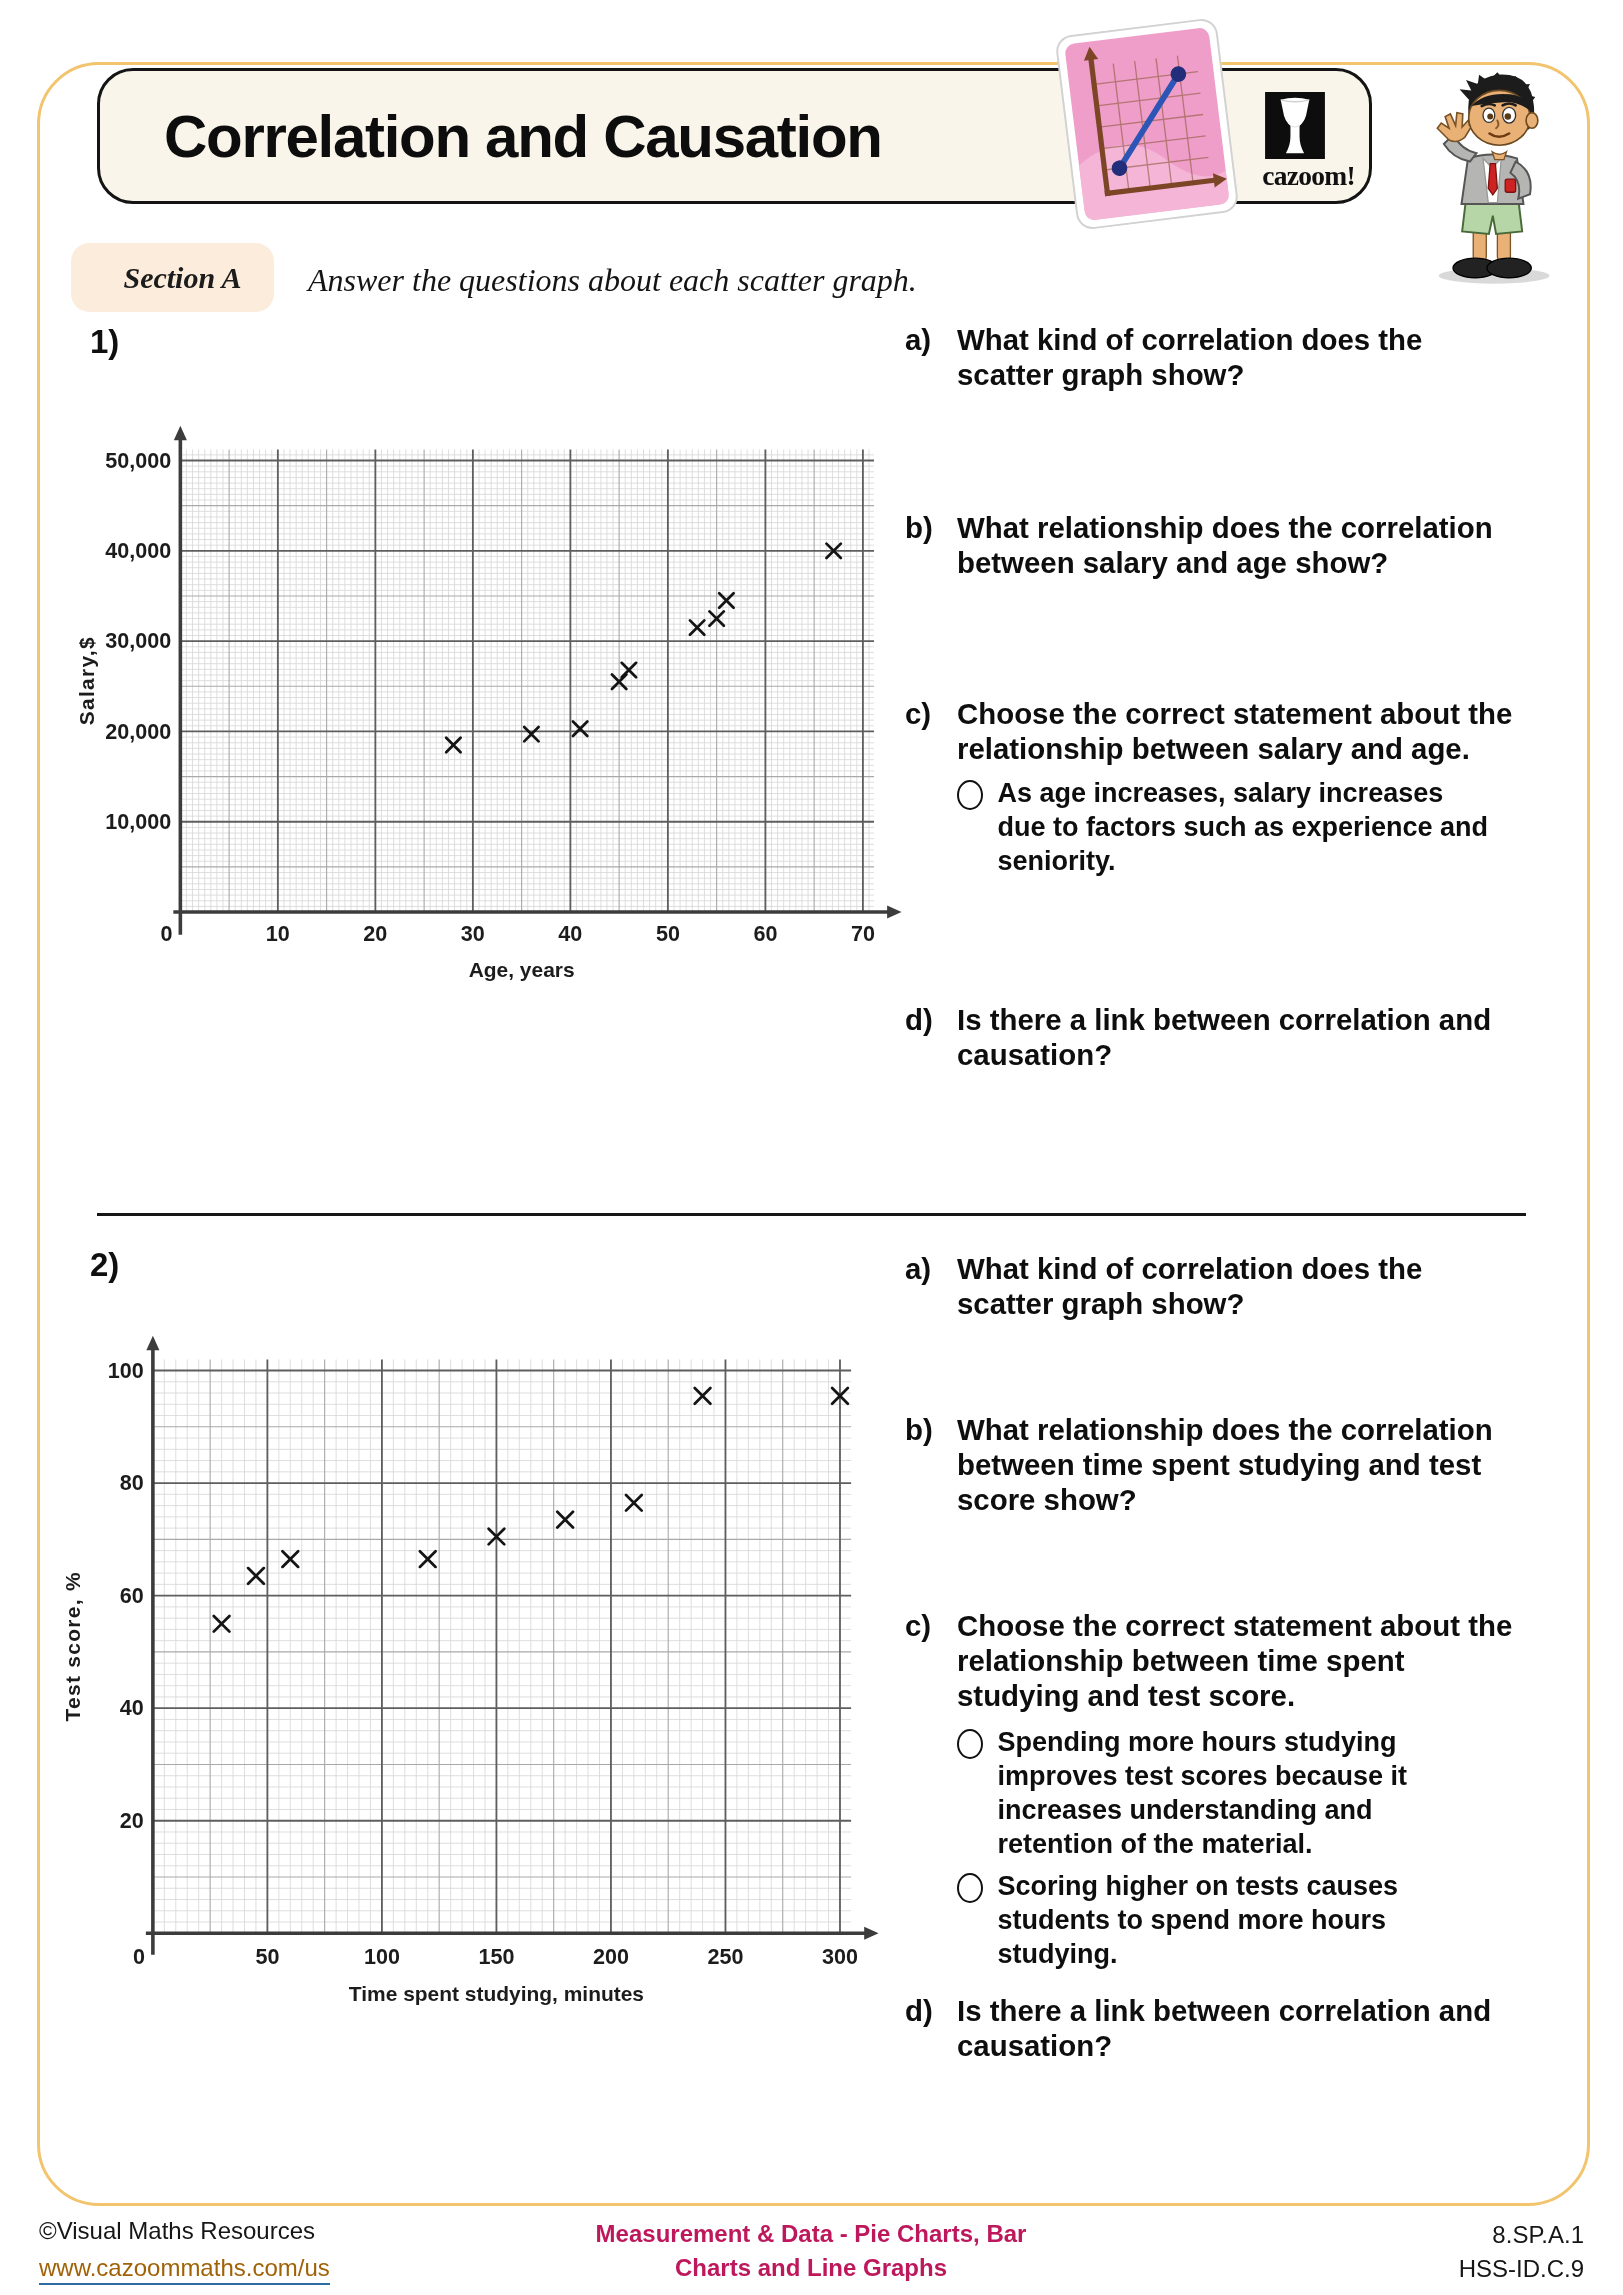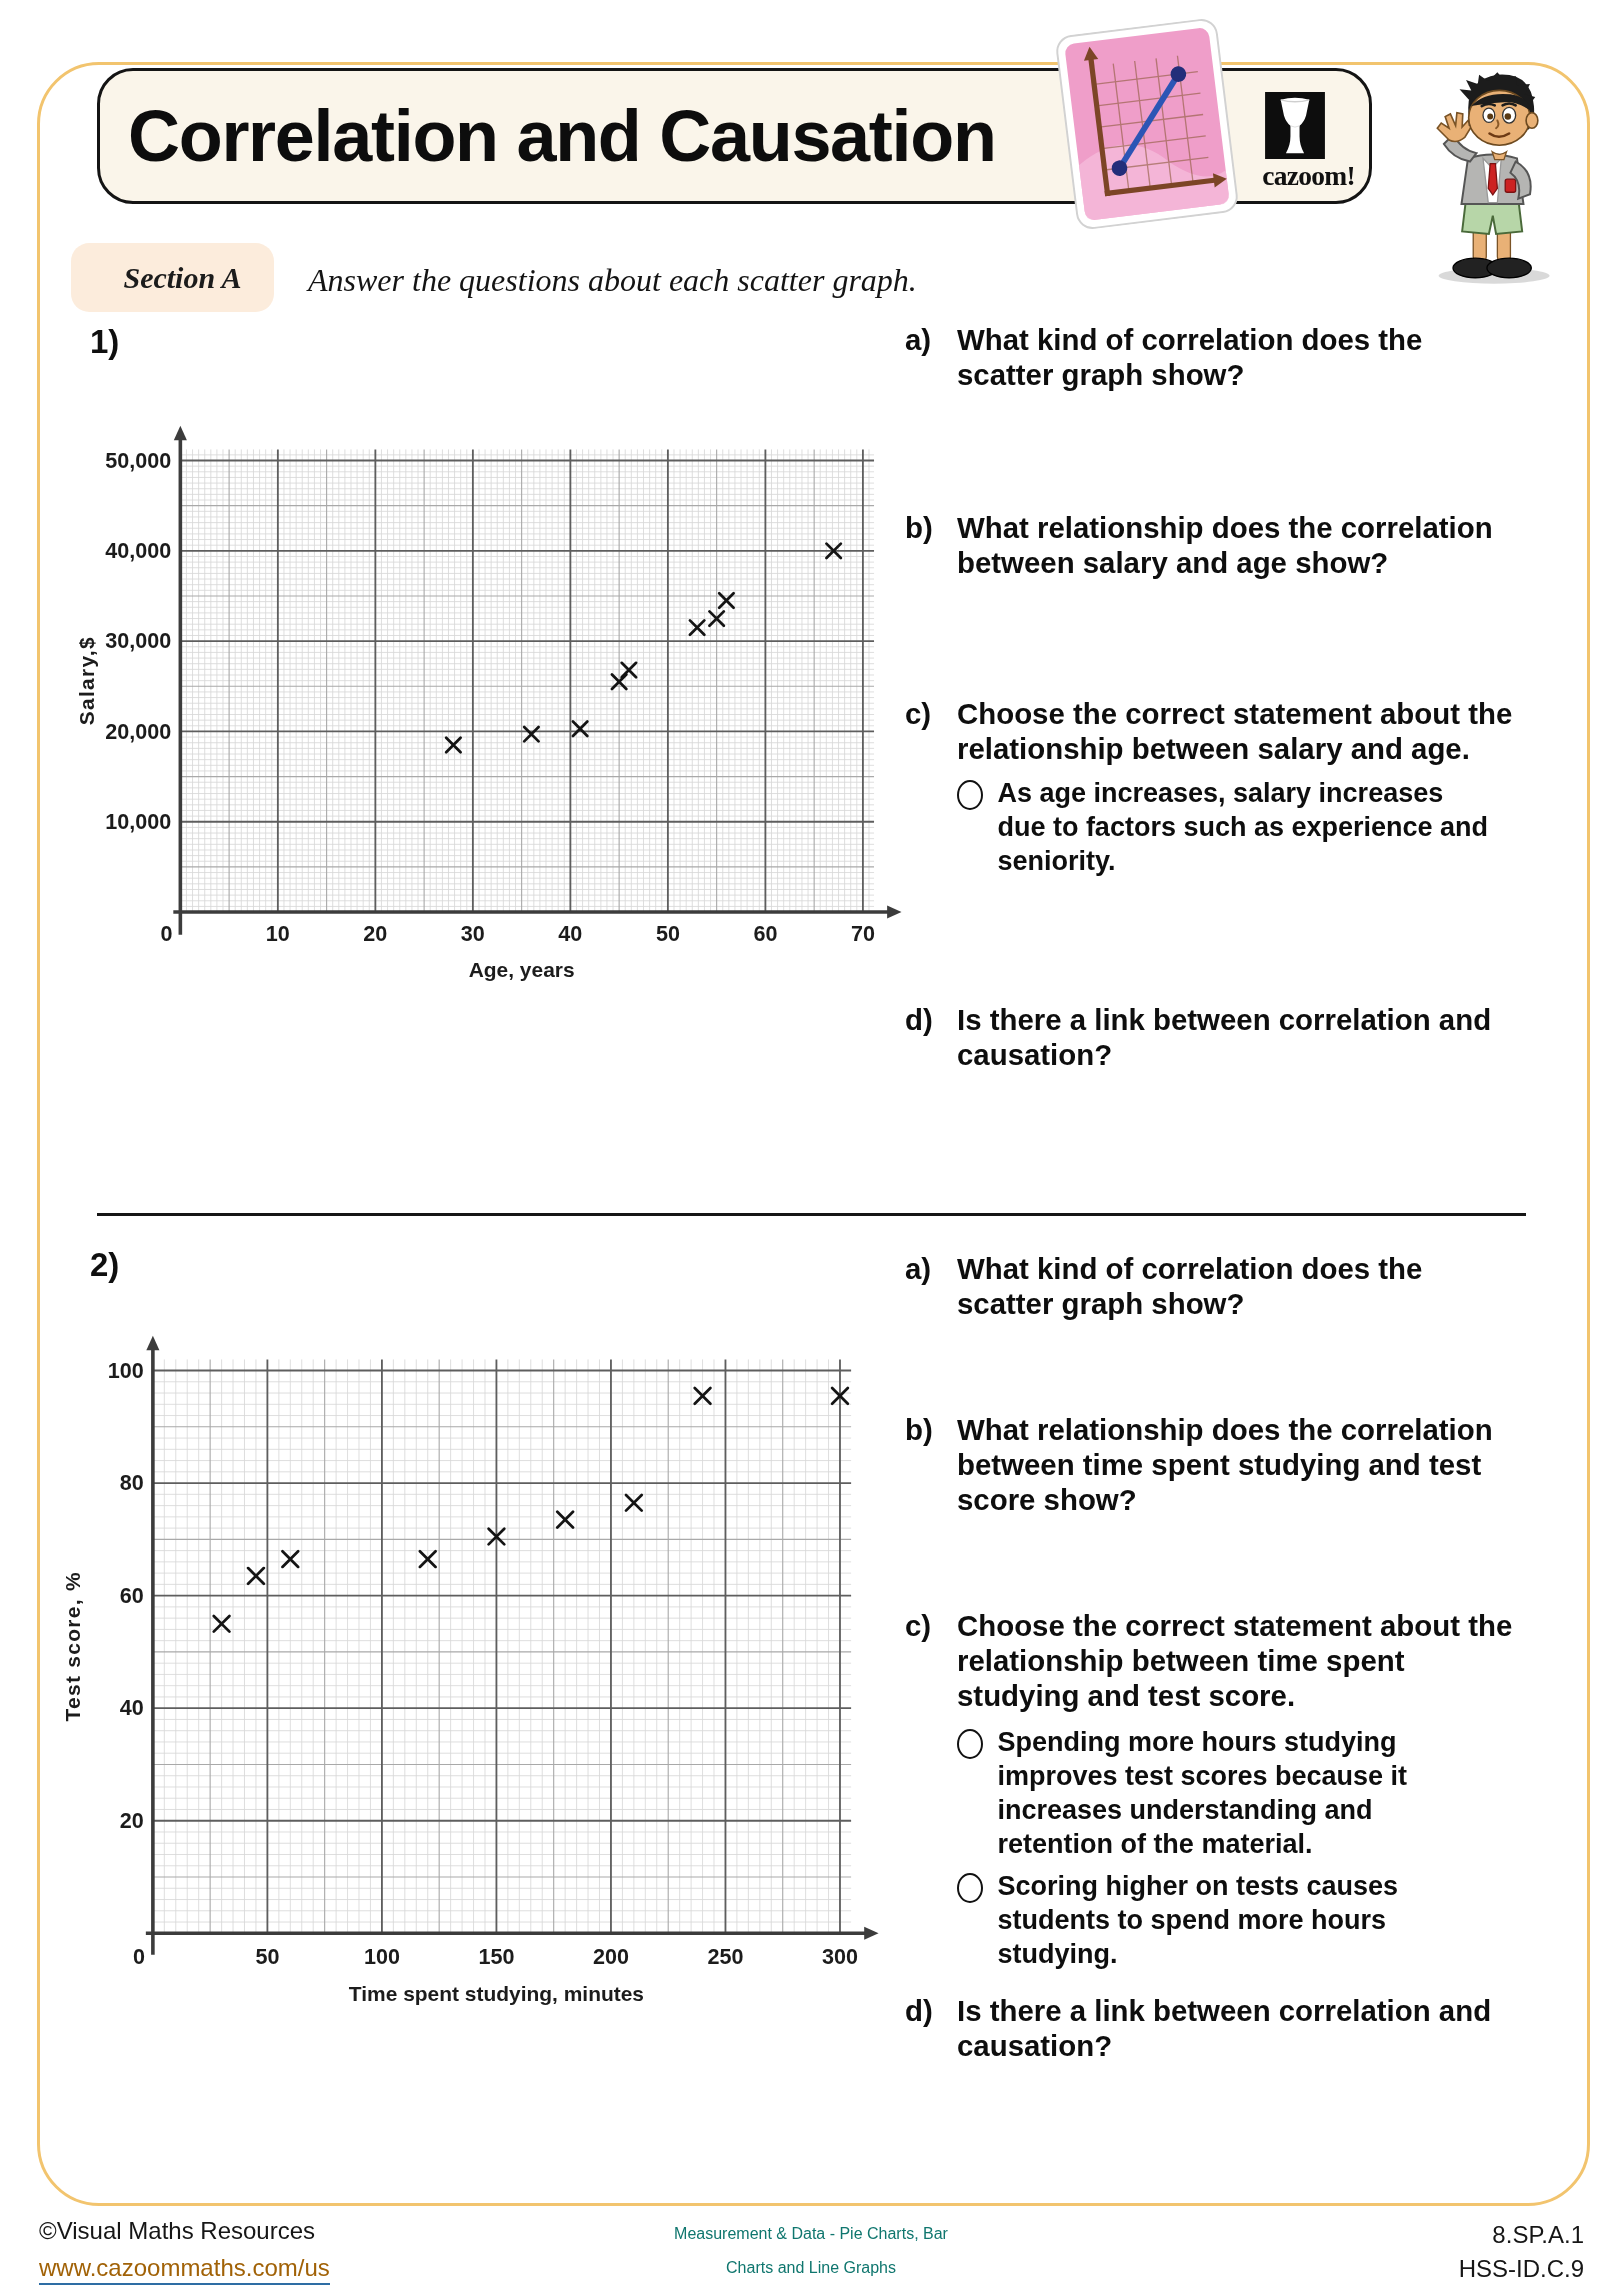--- a/index.html
+++ b/index.html
@@ -7,21 +7,21 @@
         font-family:"Liberation Sans",sans-serif;color:#1a1a1a;}
 
   
   .outer-border{position:absolute;left:37px;top:62px;width:1547px;height:2138px;
       border:3.9px solid #F2C46E;border-radius:62px;}
 
   
   .header-box{position:absolute;left:97px;top:68px;width:1269px;height:130px;
       background:#faf5ea;border:3.9px solid #141414;border-radius:36px;
       display:flex;align-items:center;}
-  .page-title{margin-left:28px;font-size:72px;font-weight:900;letter-spacing:-1.3px;color:#0d0d0d;
+  .page-title{margin-left:64px;font-size:60px;font-weight:900;letter-spacing:-1.3px;color:#0d0d0d;
       font-family:"Liberation Sans",sans-serif;white-space:nowrap;text-align:center;}
 
   .pink-card{position:absolute;left:1065px;top:26px;width:164px;height:196px;
       transform:rotate(-7deg);z-index:5;}
 
   .brand{position:absolute;left:1234px;top:92px;width:121px;text-align:right;z-index:6;}
   .brand svg{width:60px;height:67px;display:block;margin:0 auto;}
   .brand-text{font-family:"Liberation Serif",serif;font-weight:700;font-size:27.5px;
       letter-spacing:-0.7px;color:#111;margin-top:1.3px;}
 
@@ -66,21 +66,21 @@
   .q2a{top:1251px;} .q2b{top:1412px;} .q2c{top:1608px;}
   .o2a{top:1725px;} .o2b{top:1869px;} .q2d{top:1993px;}
 
   .divider{position:absolute;left:97px;top:1213px;width:1429px;height:2.6px;background:#161616;}
 
   
   .footer-left{position:absolute;left:39px;top:2217px;font-size:24px;color:#161616;}
   .footer-link{display:inline-block;margin-top:8.5px;color:#a16207;
       border-bottom:2.6px solid #2e6da4;padding-bottom:1.3px;text-decoration:none;cursor:pointer;}
   .footer-center{position:absolute;left:484px;top:2217px;width:654px;text-align:center;
-      font-size:16px;line-height:34px;color:#0f766e;}
+      font-size:24px;line-height:34px;color:#be185d;font-weight:bold;}
   .footer-right{position:absolute;right:39px;top:2218px;text-align:right;
       font-size:24px;line-height:34px;color:#161616;}
 </style>
 </head>
 <body>
 
 <div class="page">
 
   <div class="outer-border"></div>
 

